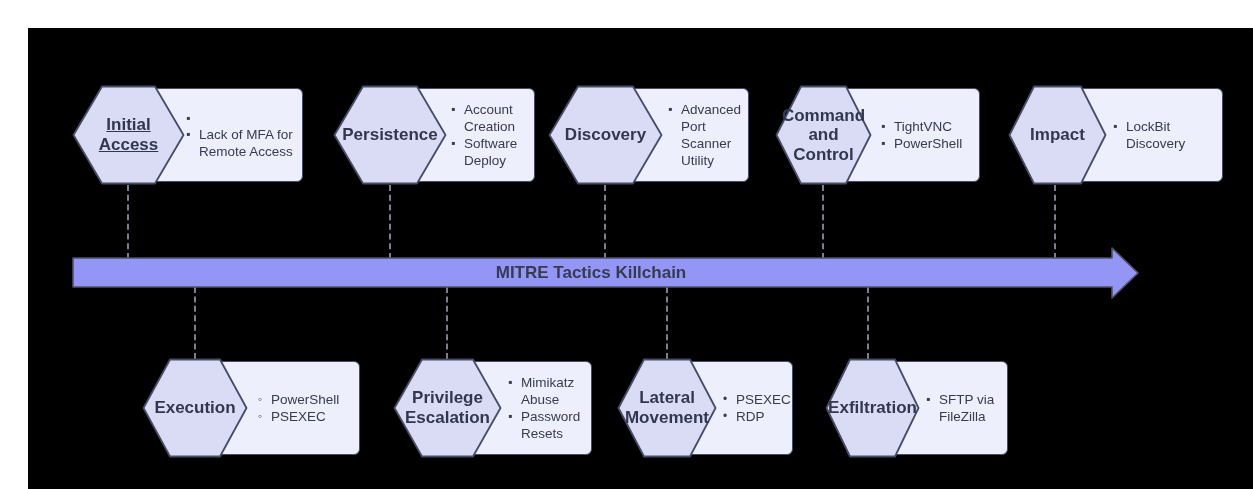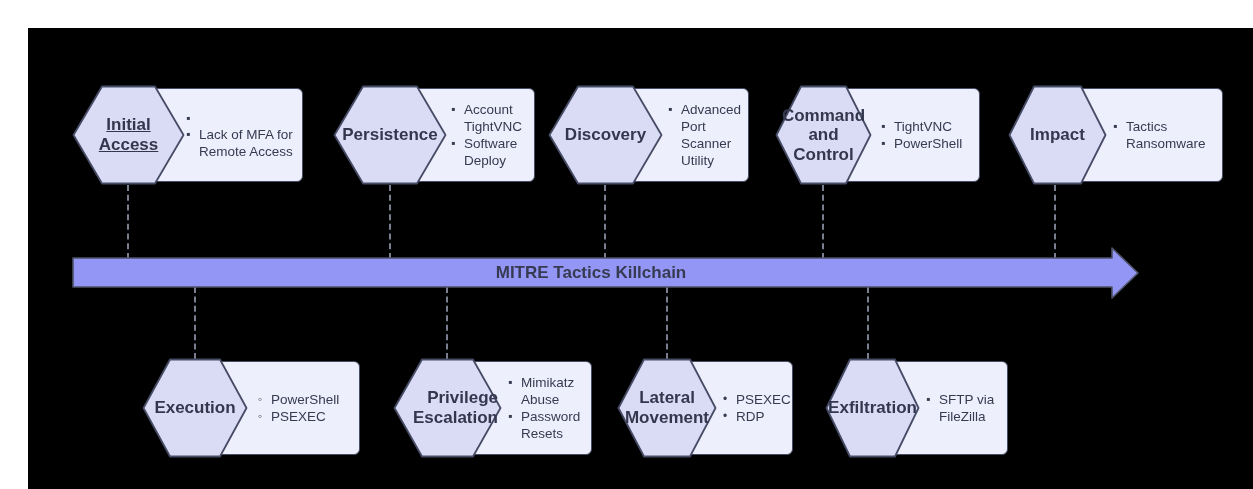--- a/index.html
+++ b/index.html
@@ -61,21 +61,21 @@
     <svg class="hex" width="113" height="100" viewBox="0 0 113 100">
       <polygon points="30,1.5 83,1.5 111.5,50 83,98.5 30,98.5 1.5,50"></polygon>
     </svg>
     <div class="hlabel" style="width:113px;text-decoration:underline;">Initial Access</div>
   </div>
 
   <div class="group" style="left:333px;top:85px;width:202px;">
     <div class="tbox" style="left:62px;padding-left:55px;">
       <div class="item">
         <span class="marker">▪</span>
-        <span>Account TightVNC</span>
+        <span>Account Creation</span>
       </div>
       <div class="item">
         <span class="marker">▪</span>
         <span>Software Deploy</span>
       </div>
     </div>
     <svg class="hex" width="114" height="100" viewBox="0 0 114 100">
       <polygon points="30,1.5 84,1.5 112.5,50 84,98.5 30,98.5 1.5,50"></polygon>
     </svg>
     <div class="hlabel" style="width:114px;">Persistence</div>
@@ -108,21 +108,21 @@
     <svg class="hex" width="97" height="100" viewBox="0 0 97 100">
       <polygon points="26,1.5 71,1.5 95.5,50 71,98.5 26,98.5 1.5,50"></polygon>
     </svg>
     <div class="hlabel" style="width:97px;">Command and Control</div>
   </div>
 
   <div class="group" style="left:1008px;top:85px;width:215px;">
     <div class="tbox" style="left:50px;padding-left:54px;">
       <div class="item">
         <span class="marker">▪</span>
-        <span>Tactics Ransomware</span>
+        <span>LockBit Discovery</span>
       </div>
     </div>
     <svg class="hex" width="99" height="100" viewBox="0 0 99 100">
       <polygon points="26,1.5 73,1.5 97.5,50 73,98.5 26,98.5 1.5,50"></polygon>
     </svg>
     <div class="hlabel" style="width:99px;">Impact</div>
   </div>
 
   <div class="group" style="left:142px;top:358px;width:218px;">
     <div class="tbox" style="left:53px;padding-left:62px;">
@@ -148,21 +148,21 @@
         <span>Mimikatz Abuse</span>
       </div>
       <div class="item">
         <span class="marker">▪</span>
         <span>Password Resets</span>
       </div>
     </div>
     <svg class="hex" width="109" height="100" viewBox="0 0 109 100">
       <polygon points="29,1.5 80,1.5 107.5,50 80,98.5 29,98.5 1.5,50"></polygon>
     </svg>
-    <div class="hlabel" style="width:109px;text-align:right;">Privilege Escalation</div>
+    <div class="hlabel" style="width:109px;">Privilege Escalation</div>
   </div>
 
   <div class="group" style="left:617px;top:358px;width:176px;">
     <div class="tbox" style="left:48px;padding-left:57px;">
       <div class="item">
         <span class="marker">•</span>
         <span>PSEXEC</span>
       </div>
       <div class="item">
         <span class="marker">•</span>

